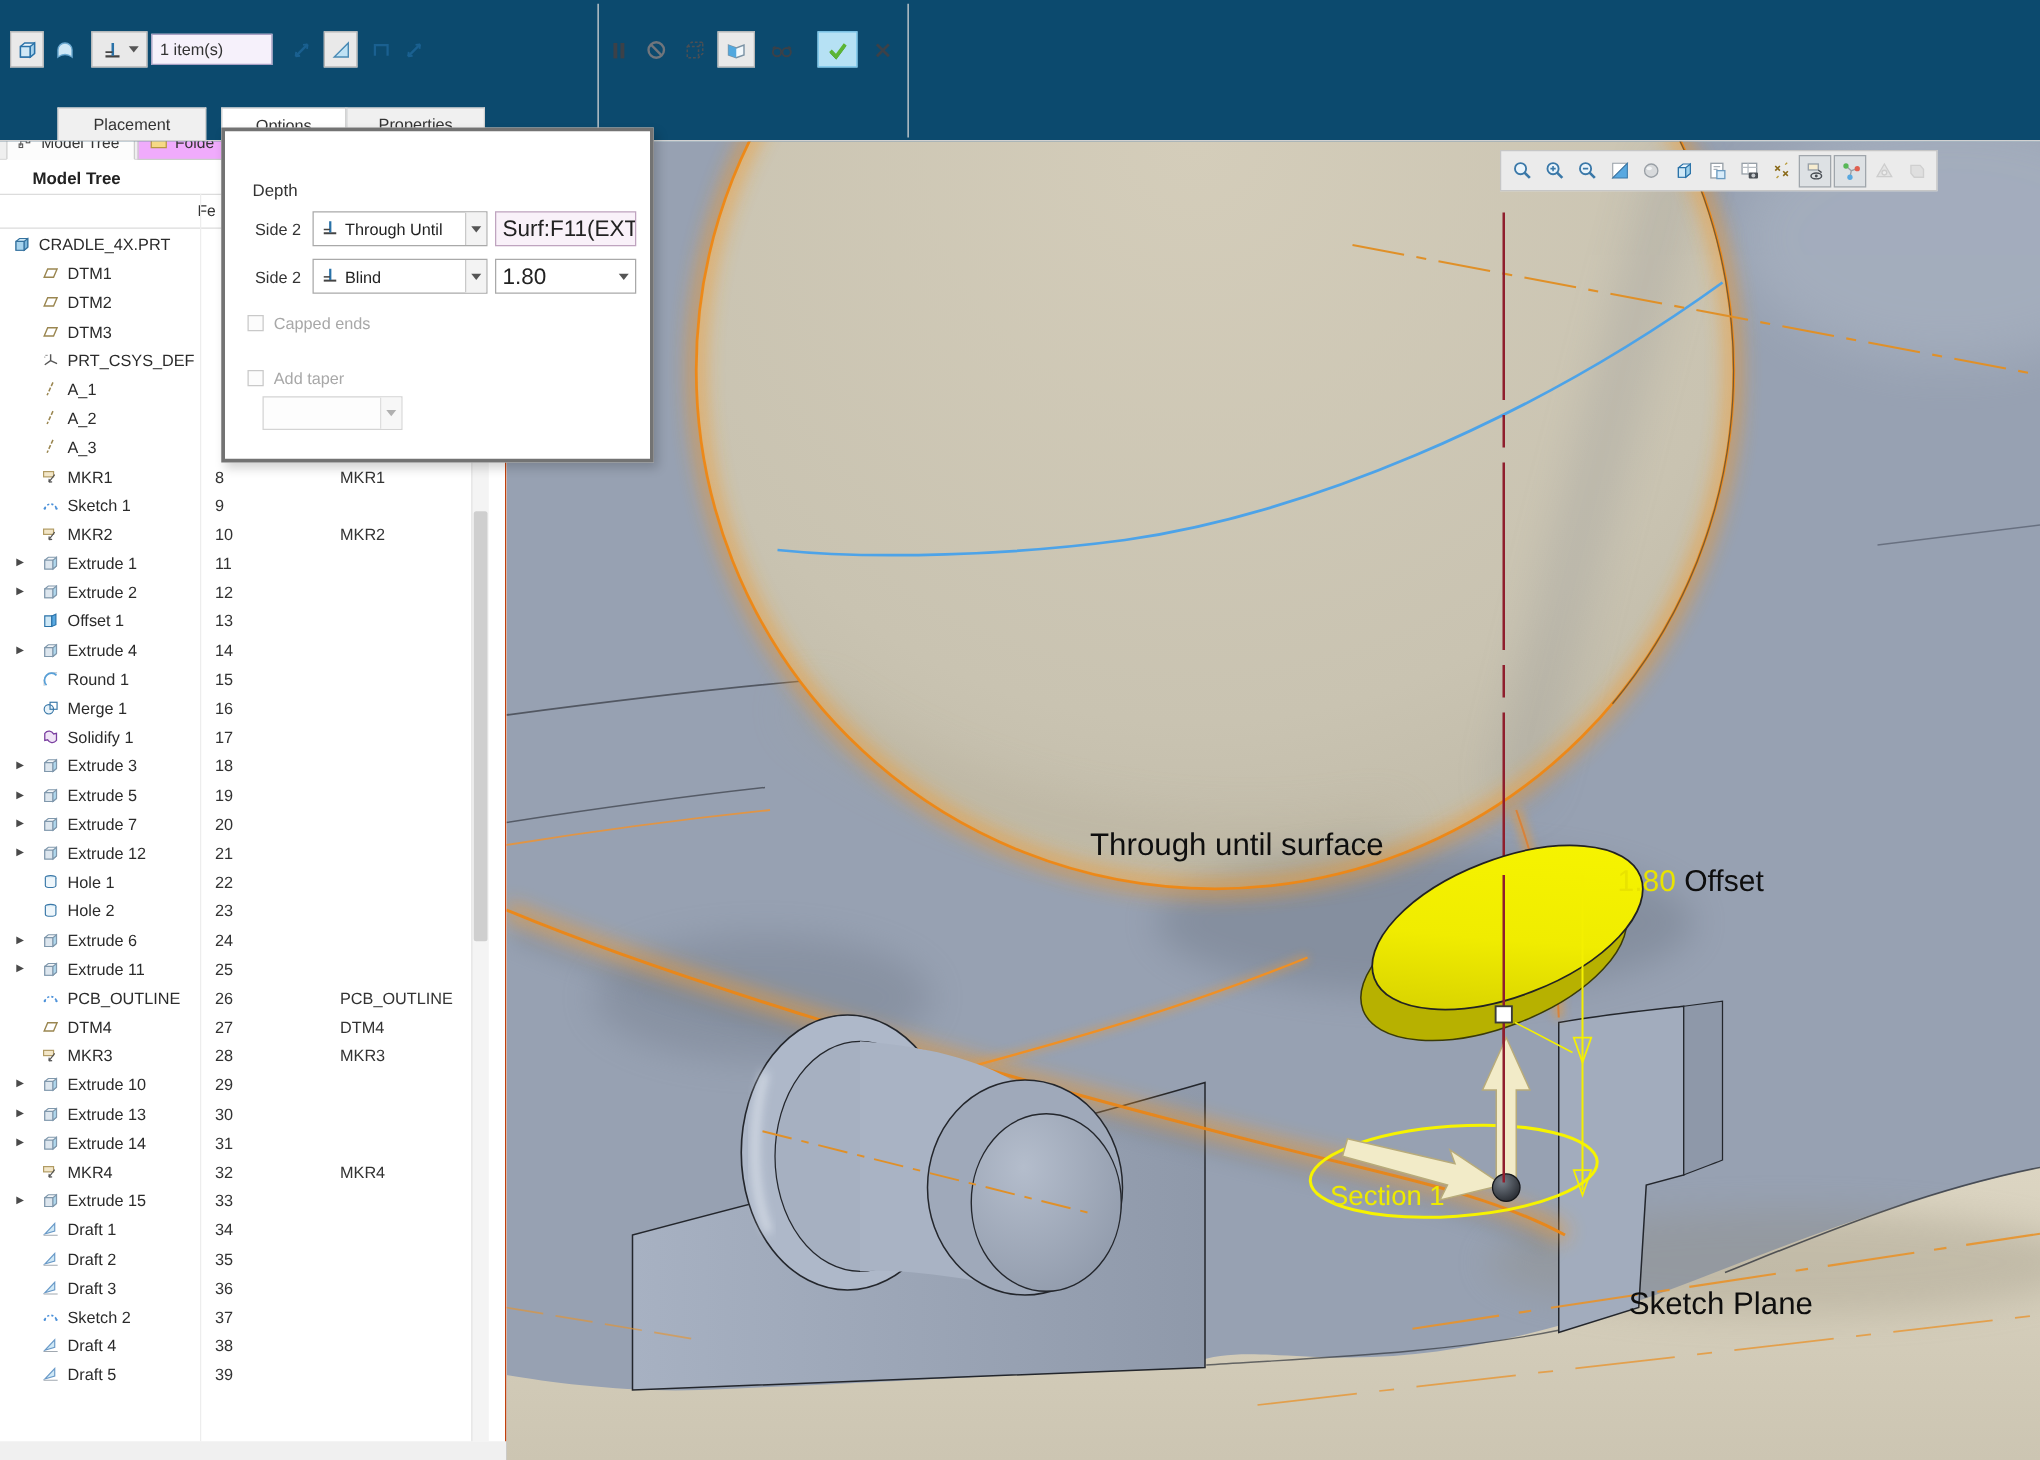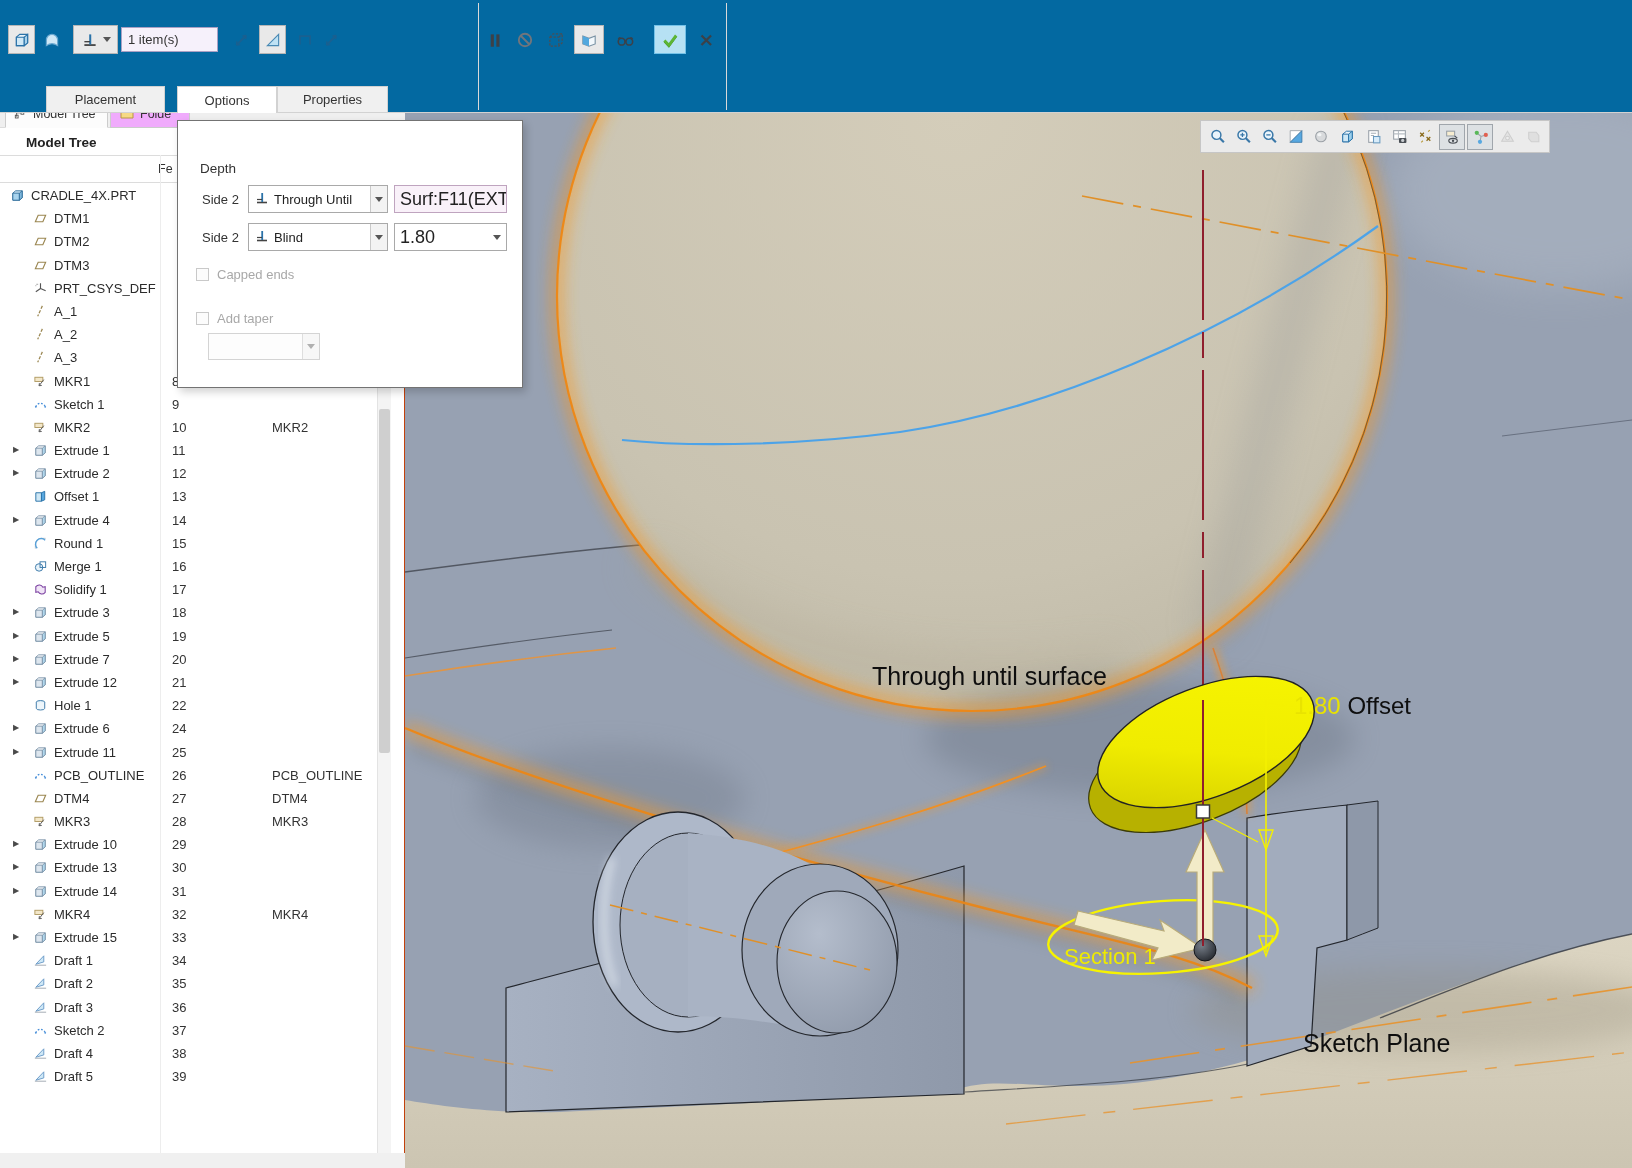--- a/index.html
+++ b/index.html
@@ -1,20 +1,20 @@
 <!DOCTYPE html>
 <html><head>
 <meta charset="utf-8">
 <style>
   *{box-sizing:border-box;margin:0;padding:0}
   html,body{width:1632px;height:1168px;overflow:hidden}
   body{font-family:"Liberation Sans",sans-serif;background:#f0f0f0;position:relative;font-size:13px;color:#333}
 
   
-  .topbar{position:absolute;left:0;top:0;width:1632px;height:113px;background:#0369a1;z-index:20}
+  .topbar{position:absolute;left:0;top:0;width:1632px;height:113px;background:#0c4a6e;z-index:20}
   .vsep{position:absolute;top:3px;height:107px;width:1px;background:#d9d9d9}
   .tb-left{position:absolute;left:8px;top:25px;display:flex;align-items:center}
   .tb-mid{position:absolute;left:486px;top:25px;display:flex;align-items:center}
   .tbtn{height:29px;display:flex;align-items:center;justify-content:center;background:transparent}
   .tbtn.boxed{border:1px solid #b6b6b6;background:#e9e9e9}
   .tbtn.ok-btn{border:1px solid #74c2e8;background:#b6e1f4}
   .itemsfield{height:25px;border:1px solid #a9a0c4;background:#f6f1fb;display:flex;align-items:center;padding:0 6px;font-size:13px;color:#333}
   .ddcaret{width:0;height:0;border-left:4px solid transparent;border-right:4px solid transparent;border-top:5px solid #555;margin-left:4px}
   .tabstrip{position:absolute;left:0;top:86px;width:1632px;height:27px}
   .tabstrip .baseline{position:absolute;left:0;top:26px;width:1632px;height:1px;background:#d2d2d2}
@@ -36,21 +36,21 @@
   .trow .ticon{position:absolute;left:33px;top:4px}
   .trow .ticon.root{left:10px}
   .trow .tlabel{position:absolute;left:54px;top:4px;white-space:nowrap}
   .trow .tlabel.root{left:31px}
   .trow .tnum{position:absolute;left:172px;top:4px;color:#333}
   .trow .tdesig{position:absolute;left:272px;top:4px;color:#333;white-space:nowrap}
   .vscroll{position:absolute;left:377px;top:86px;width:14px;height:969px;background:#f4f4f4;border-left:1px solid #e3e3e3}
   .vthumb{position:absolute;left:1px;top:225px;width:11px;height:344px;background:#cfcfcf;border-radius:2px}
 
   
-  .optionspanel{position:absolute;left:177px;top:120px;width:346px;height:268px;background:#fff;border:1px solid #737373;box-shadow:3px 4px 8px rgba(0,0,0,.18);z-index:30}
+  .optionspanel{position:absolute;left:177px;top:102px;width:346px;height:268px;background:#fff;border:3px solid #737373;box-shadow:3px 4px 8px rgba(0,0,0,.18);z-index:30}
   .op-depth{position:absolute;left:22px;top:40px;font-size:13.5px;color:#333}
   .op-row{position:absolute;left:24px;display:flex;align-items:center}
   .op-label{width:46px;font-size:13px;color:#333}
   .dropdown{height:28px;border:1px solid #a9a9a9;background:#fff;display:flex;align-items:center;font-size:13px;color:#222;padding-left:5px}
   .dd-grow{flex:1}
   .dd-caretbox{width:17px;align-self:stretch;border-left:1px solid #c9c9c9;background:#f3f3f3;display:flex;align-items:center;justify-content:center}
   .valfield{height:28px;border:1px solid #a9a9a9;display:flex;align-items:center;padding:0 5px;font-size:18px;color:#222;margin-left:6px;overflow:hidden;white-space:nowrap}
   .valfield.pink{background:#f9f1f9;border-color:#bfa4bf}
   .cbrow{position:absolute;left:18px;display:flex;align-items:center}
   .cb{width:13px;height:13px;border:1px solid #c9c9c9;background:#fcfcfc;margin-right:8px}
@@ -381,20 +381,28 @@
         <span class="tlabel">Extrude 12</span>
         <span class="tnum">21</span>
       </div>
       <div class="trow">
         <span class="ticon"><svg width="15" height="15" viewBox="0 0 16 16">
             <ellipse cx="8" cy="4.5" rx="4.5" ry="1.8" fill="#dceef8" stroke="#3a78a8"></ellipse>
             <path d="M3.5 4.5v6.5a4.5 1.8 0 0 0 9 0V4.5" fill="#eef6fb" stroke="#3a78a8"></path>
           </svg></span>
         <span class="tlabel">Hole 1</span>
         <span class="tnum">22</span>
+      </div>
+      <div class="trow">
+        <span class="ticon"><svg width="15" height="15" viewBox="0 0 16 16">
+            <ellipse cx="8" cy="4.5" rx="4.5" ry="1.8" fill="#dceef8" stroke="#3a78a8"></ellipse>
+            <path d="M3.5 4.5v6.5a4.5 1.8 0 0 0 9 0V4.5" fill="#eef6fb" stroke="#3a78a8"></path>
+          </svg></span>
+        <span class="tlabel">Hole 2</span>
+        <span class="tnum">23</span>
       </div>
       <div class="trow">
         <span class="arrow">▶</span>
         <span class="ticon"><svg width="15" height="15" viewBox="0 0 16 16">
             <path d="M3 5.5 6 3h7v7.5L10 13H3z" fill="#f4f7fa" stroke="#8098ac"></path>
             <path d="M3 5.5h7V13H3z" fill="#dde6ee" stroke="#8098ac"></path>
             <path d="M10 5.5 13 3v7.5L10 13z" fill="#b0d8ee" stroke="#8098ac"></path>
           </svg></span>
         <span class="tlabel">Extrude 6</span>
         <span class="tnum">24</span>

